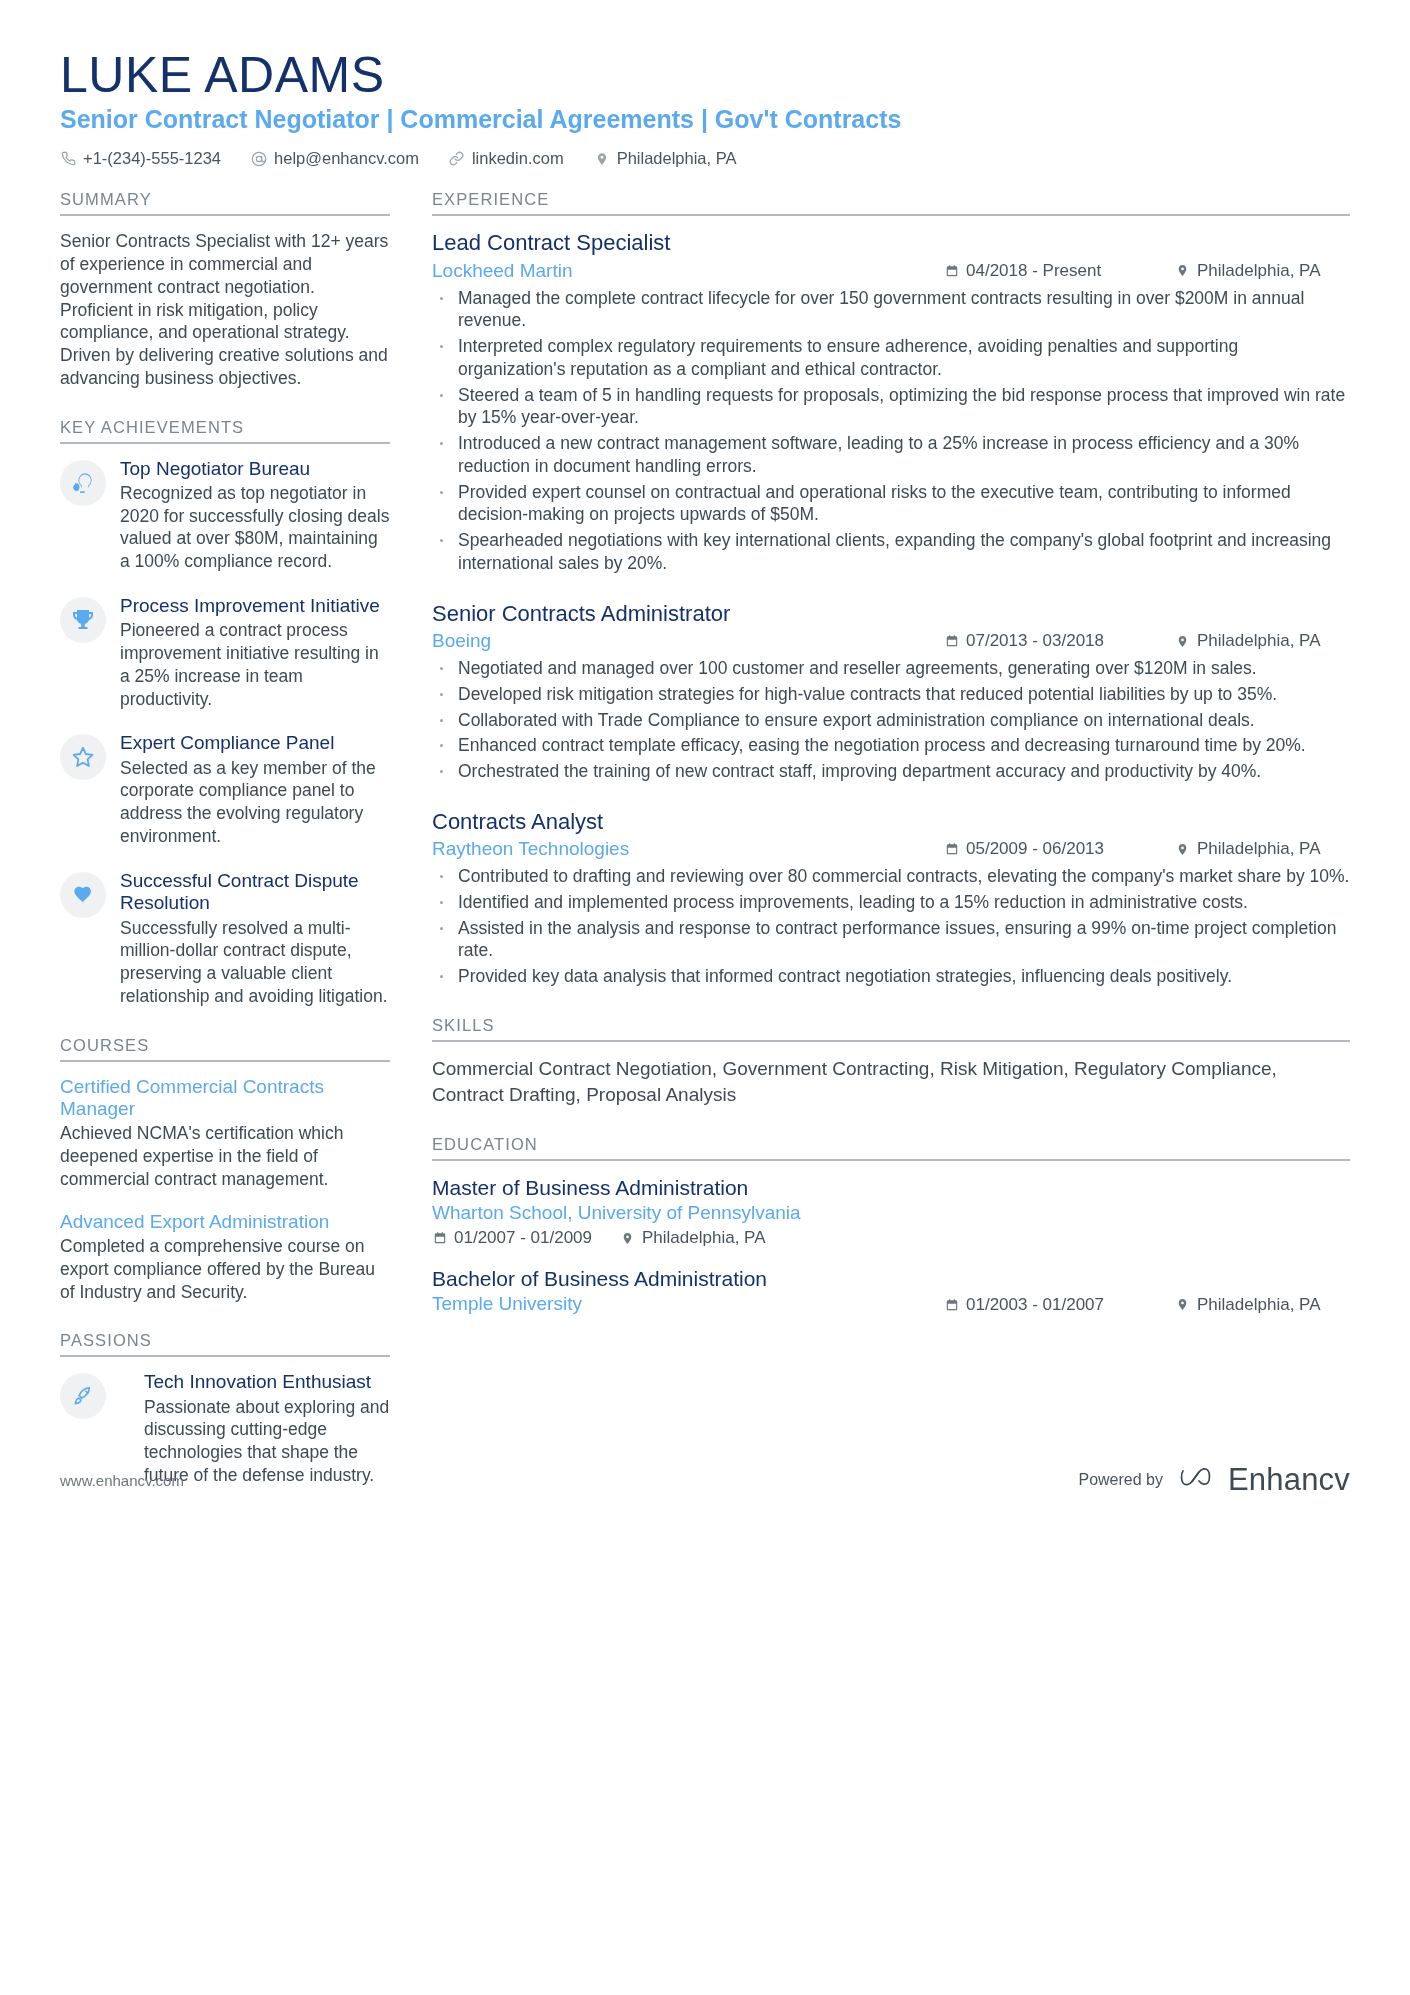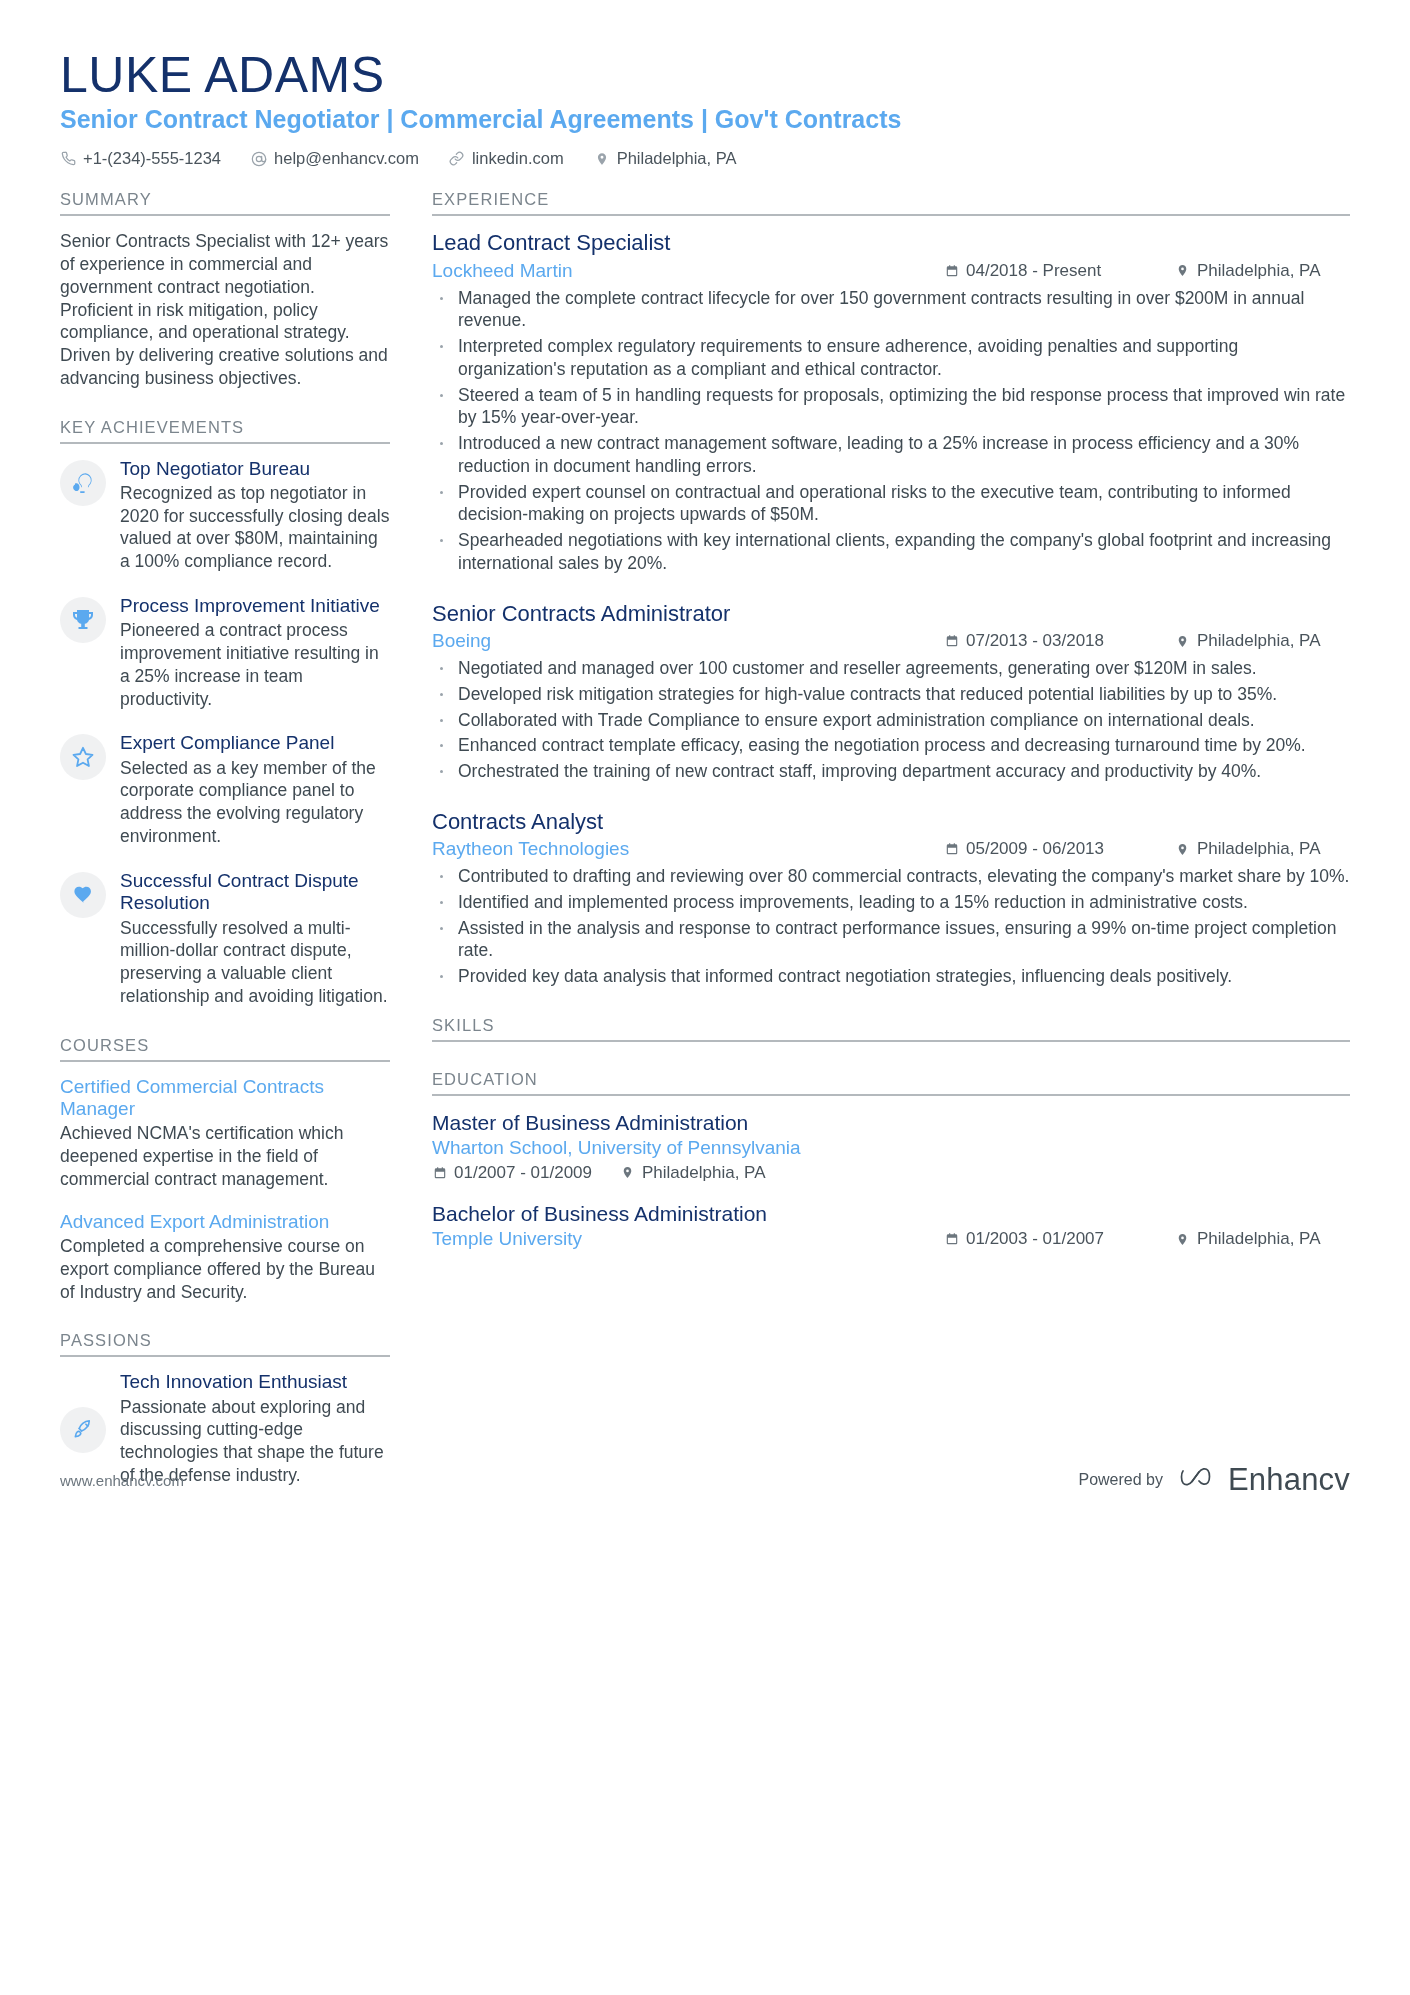--- a/index.html
+++ b/index.html
@@ -200,21 +200,21 @@
     line-height: 1.2;
   }
   .edu-meta { display: flex; align-items: center; }
   .edu-meta .meta-chip { margin-left: 0; margin-right: 28px; }
   .edu-meta .meta-chip.chip-date { min-width: 0; }
   .edu-meta .meta-chip.chip-loc { min-width: 0; }
   .edu-inline { display: flex; align-items: center; }
   .edu-inline .edu-school { flex: 1 1 auto; margin-bottom: 0; }
 
   
-  .passion { display: flex; align-items: center; }
+  .passion { display: flex; align-items: flex-start; gap: 24px; }
 
   
   .footer {
     position: absolute;
     left: 60px; right: 60px; bottom: 58px;
     display: flex;
     align-items: center;
     justify-content: space-between;
   }
   .footer-url { font-size: 15px; color: #6c767e; }
@@ -469,20 +469,21 @@
             <li>Identified and implemented process improvements, leading to a 15% reduction in administrative costs.</li>
             <li>Assisted in the analysis and response to contract performance issues, ensuring a 99% on-time project completion rate.</li>
             <li>Provided key data analysis that informed contract negotiation strategies, influencing deals positively.</li>
           </ul>
         </div>
 
       </div>
 
       <div class="sec">
         <div class="sec-title">SKILLS</div>
+        <p class="skills-text">Commercial Contract Negotiation, Government Contracting, Risk Mitigation, Regulatory Compliance, Contract Drafting, Proposal Analysis</p>
       </div>
 
       <div class="sec">
         <div class="sec-title">EDUCATION</div>
 
         <div class="edu">
           <div class="edu-degree">Master of Business Administration</div>
           <div class="edu-school">Wharton School, University of Pennsylvania</div>
           <div class="edu-meta">
             <span class="meta-chip chip-date">

